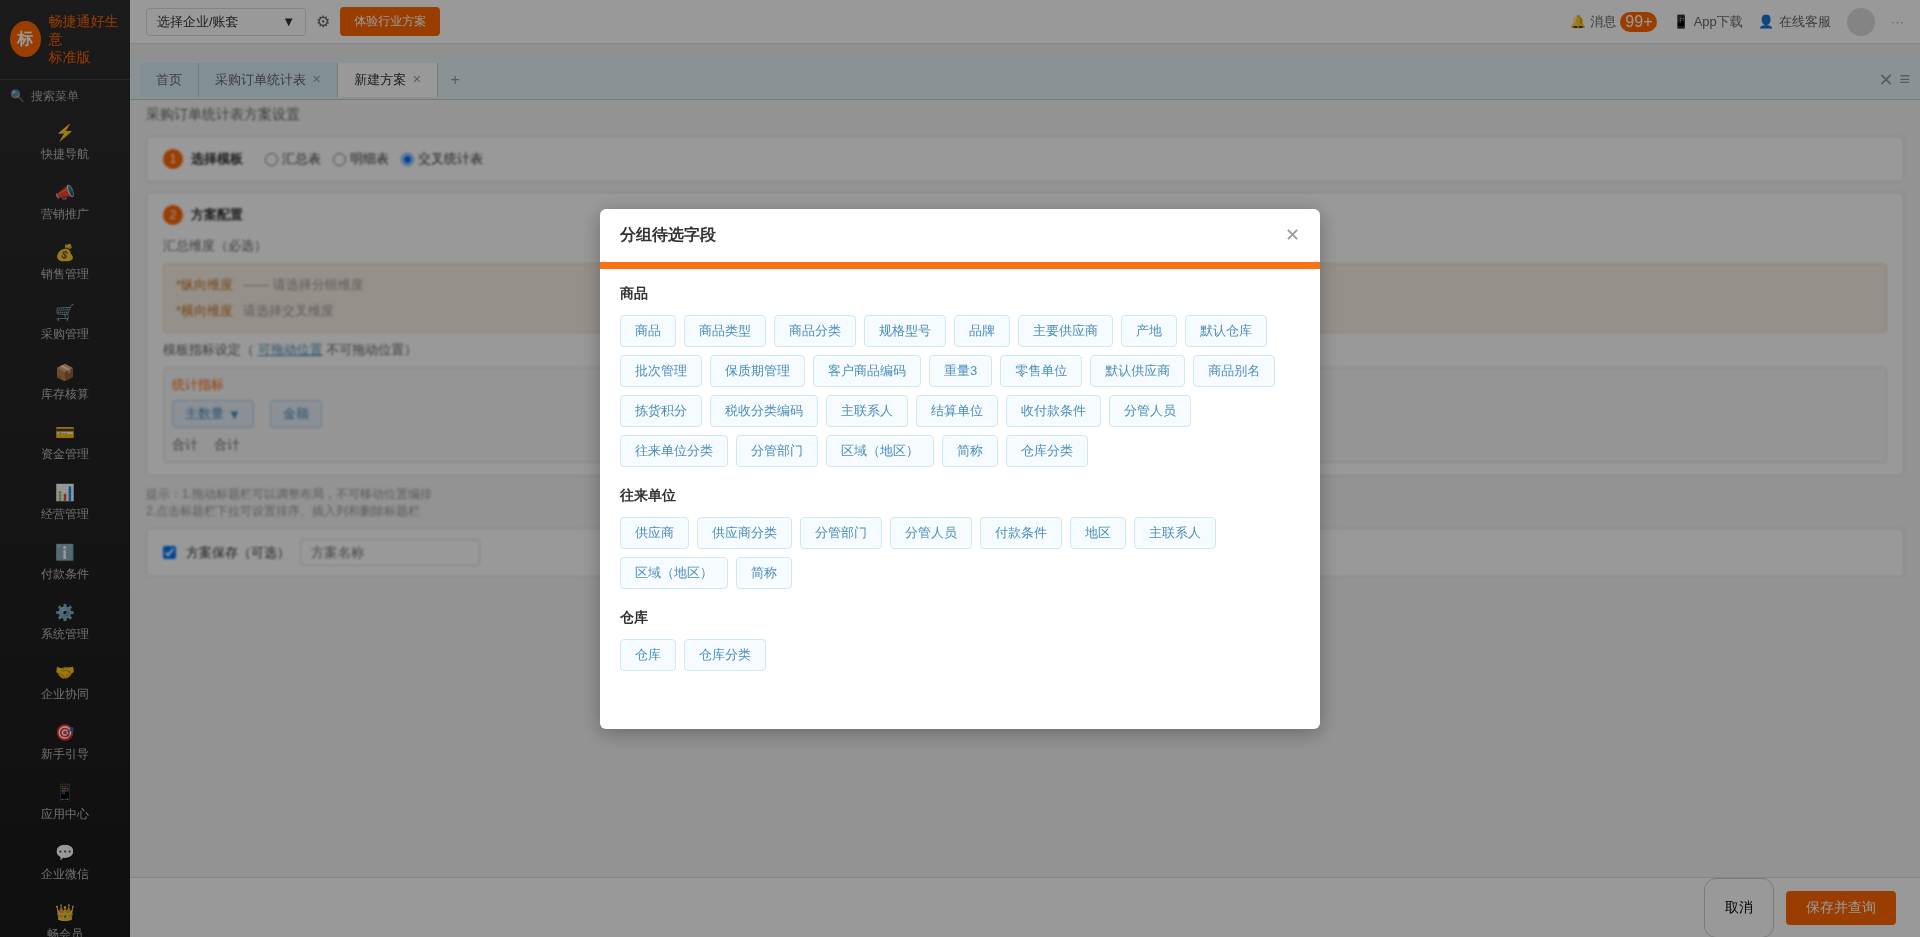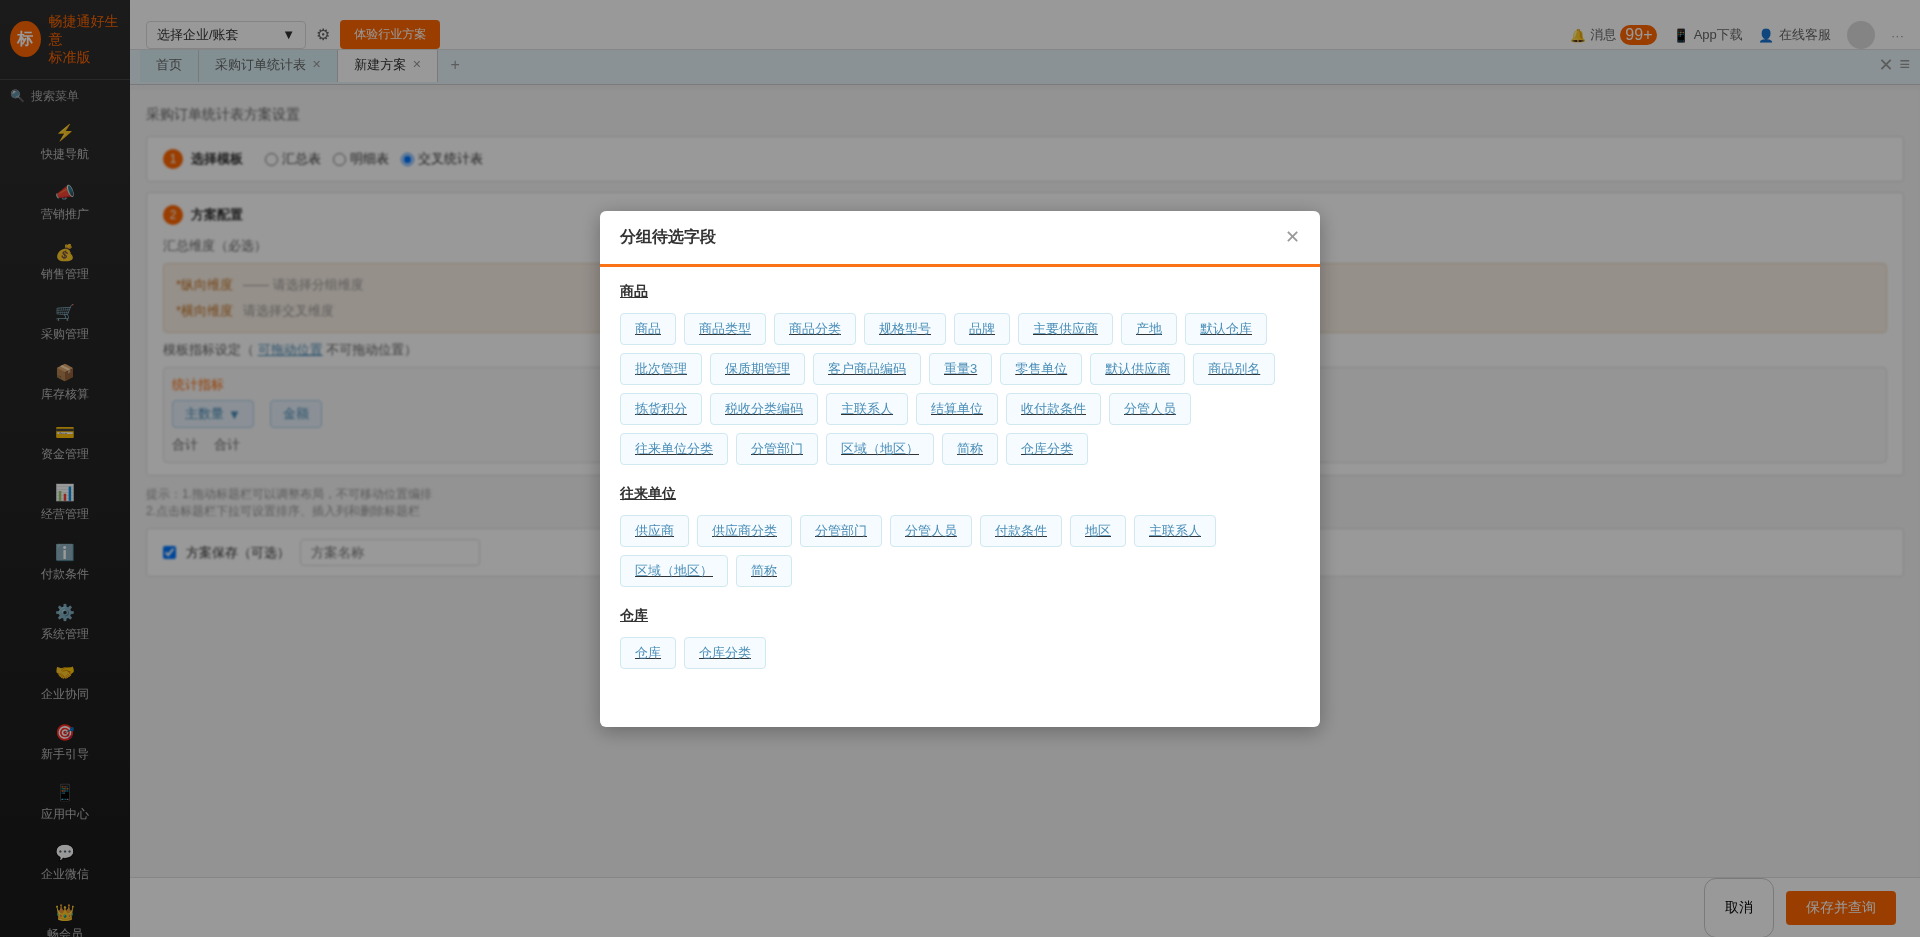--- a/index.html
+++ b/index.html
@@ -31,22 +31,22 @@
     .sidebar-nav { width: 100%; flex: 1; }
     .sidebar-item {
       width: 100%; padding: 10px 0; display: flex; flex-direction: column;
       align-items: center; gap: 4px; cursor: pointer; color: #bbb;
       font-size: 12px; transition: background 0.2s;
     }
     .sidebar-item .si-icon { font-size: 16px; }
 
     
     .topbar {
-      position: fixed; top: 0; left: 130px; right: 0; height: 50px;
-      background: white; display: flex; align-items: flex-end;
+      position: fixed; top: 0; left: 130px; right: 0; height: 44px;
+      background: white; display: flex; align-items: center;
       justify-content: space-between; padding: 0 16px;
       border-bottom: 1px solid #e0e0e0; z-index: 99;
     }
     .topbar-left { display: flex; align-items: center; gap: 10px; }
     .topbar-selector {
       display: flex; align-items: center; gap: 4px;
       border: 1px solid #ddd; border-radius: 4px; padding: 4px 10px;
       font-size: 13px; min-width: 160px; background: white; cursor: pointer;
     }
     .topbar-gear { cursor: pointer; color: #666; font-size: 16px; }
@@ -54,21 +54,21 @@
       background: #f60; color: white; border: none; border-radius: 4px;
       padding: 6px 14px; font-size: 12px; cursor: pointer;
     }
     .topbar-right { display: flex; align-items: center; gap: 16px; font-size: 13px; color: #666; }
     .topbar-badge-item { display: flex; align-items: center; gap: 4px; cursor: pointer; }
     .badge { background: #f60; color: white; border-radius: 10px; padding: 1px 5px; font-size: 16px; }
     .topbar-avatar { width: 28px; height: 28px; border-radius: 50%; background: #ddd; cursor: pointer; }
 
     
     .tabbar {
-      position: fixed; top: 45px; left: 130px; right: 0; height: 40px;
+      position: fixed; top: 60px; left: 130px; right: 0; height: 40px;
       background: #e8f4f8; display: flex; align-items: center;
       border-bottom: 1px solid #ccc; z-index: 98; padding: 0 10px;
     }
     .tab {
       padding: 8px 16px; font-size: 13px; cursor: pointer; color: #666;
       display: flex; align-items: center; gap: 6px;
       border-right: 1px solid #ccc; background: #d9eef5;
     }
     .tab.active { background: white; color: #333; }
     .tab-close { color: #999; font-size: 11px; cursor: pointer; }
@@ -102,30 +102,30 @@
       position: fixed; top: 0; left: 0; right: 0; bottom: 0;
       background: rgba(0,0,0,0.4); z-index: 200;
       display: flex; align-items: center; justify-content: center;
     }
     .modal {
       background: white; border-radius: 6px; width: 720px; max-height: 600px;
       display: flex; flex-direction: column; box-shadow: 0 4px 20px rgba(0,0,0,0.3);
       position: relative;
     }
     .modal-header {
-      padding: 16px 20px; border-bottom: 3px solid #f97316;
+      padding: 16px 20px; border-bottom: 7px solid #f97316;
       display: flex; align-items: center; justify-content: space-between;
       flex-shrink: 0;
     }
     .modal-title { font-size: 16px; font-weight: bold; color: #333; }
     .modal-close { cursor: pointer; color: #999; font-size: 18px; line-height: 1; }
     .modal-scroll-area { height: 460px; overflow-y: auto; padding-right: 4px; }
 
     
-    .field-group { margin-bottom: 20px; text-decoration: underline; }
+    .field-group { margin-bottom: 20px; }
     .field-group-title { font-size: 14px; font-weight: bold; color: #333; margin-bottom: 12px; }
     .field-tags { display: flex; flex-wrap: wrap; gap: 8px; }
     .field-tag {
       border: 1px solid #d0e8f0; background: #f5fbff; color: #4a8db7;
       padding: 6px 14px; border-radius: 4px; font-size: 13px; cursor: pointer;
       white-space: nowrap;
     }
 
     
     ::-webkit-scrollbar { width: 6px; height: 6px; }

